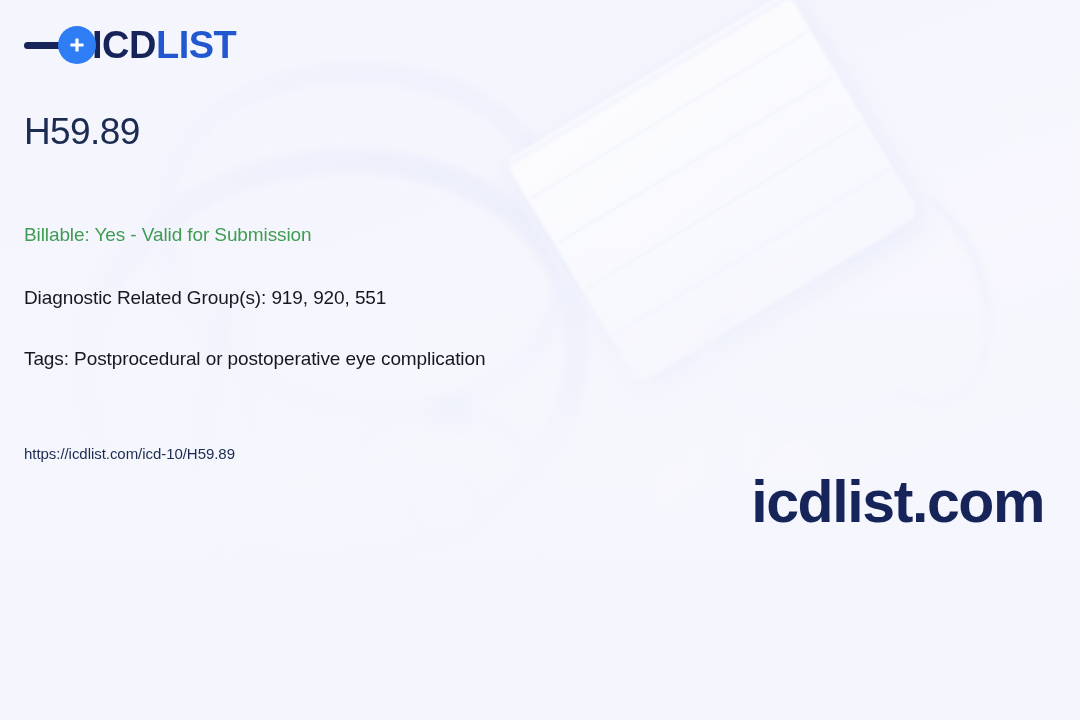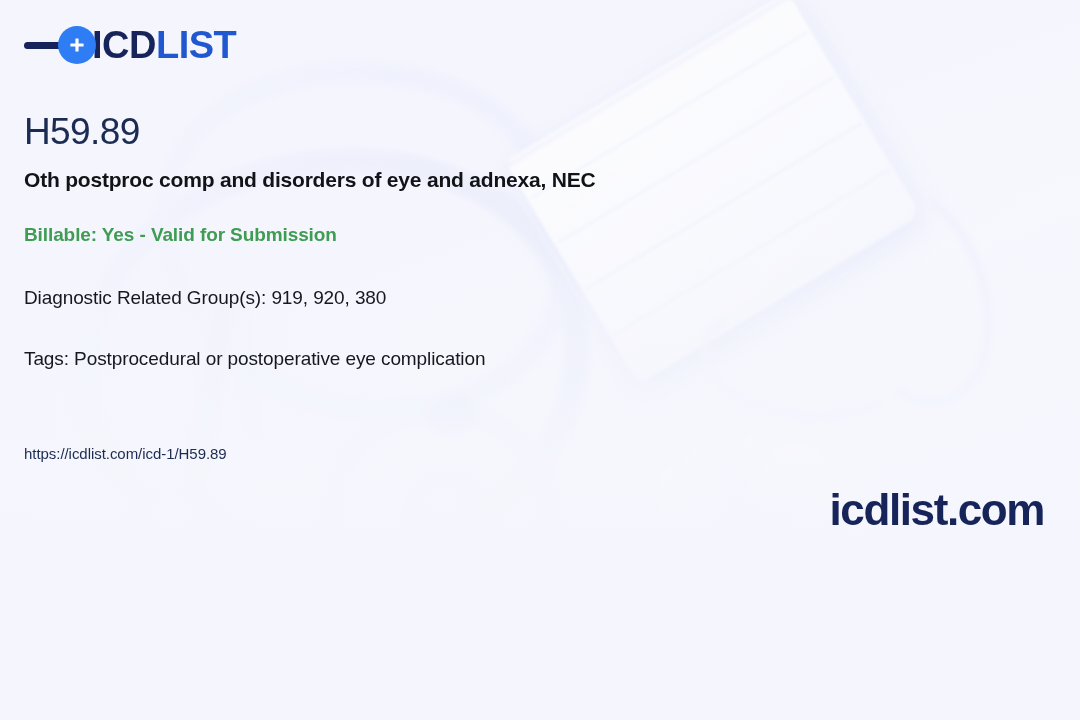--- a/index.html
+++ b/index.html
@@ -214,38 +214,38 @@
     font-size:37px; font-weight:normal; color:#1b2b52;
     letter-spacing:-.6px; line-height:1;
   }
   .desc{
     position:absolute; left:24px; top:167px;
     font-size:21px; font-weight:bold; color:#111317;
     letter-spacing:-.2px; line-height:1.25;
   }
   .billable{
     position:absolute; left:24px; top:224px;
-    font-size:19px; color:#3f9c52; font-weight:bold;
+    font-size:19px; color:#3f9c52; font-weight:normal;
     letter-spacing:-.1px;
   }
   .drg{
     position:absolute; left:24px; top:287px;
     font-size:19px; color:#15181f; letter-spacing:-.1px;
   }
   .tags{
     position:absolute; left:24px; top:348px;
     font-size:19px; color:#15181f; letter-spacing:-.1px;text-align:right;
   }
   .url{
     position:absolute; left:24px; top:445px;
     font-size:15px; color:#1b2b52; letter-spacing:-.05px;
   }
   .brand{
     position:absolute; right:36px; bottom:28px;
-    font-size:44px; font-weight:bold; color:#16245a;
+    font-size:59px; font-weight:bold; color:#16245a;
     letter-spacing:-1.4px; line-height:1;margin-top:38px;
   }
 </style>
 </head>
 <body>
 
 <div class="card">
 
   <div class="bg">
     <div class="tube-loop"></div>
@@ -287,21 +287,20 @@
           <svg width="20" height="20" viewBox="0 0 20 20" aria-hidden="true">
             <rect x="8.4" y="3.4" width="3.2" height="13.2" rx="0.5" fill="#ffffff"></rect>
             <rect x="3.4" y="8.4" width="13.2" height="3.2" rx="0.5" fill="#ffffff"></rect>
           </svg>
         </span>
         <span class="logo-word"><span class="icd">ICD</span><span class="list">LIST</span></span>
       </div>
     </div>
 
     <div class="code">H59.89</div>
-    <div class="desc">Oth postproc comp and disorders of eye and adnexa, NEC</div>
     <div class="billable">Billable: Yes - Valid for Submission</div>
-    <div class="drg">Diagnostic Related Group(s): 919, 920, 380</div>
+    <div class="drg">Diagnostic Related Group(s): 919, 920, 551</div>
     <div class="tags">Tags: Postprocedural or postoperative eye complication</div>
-    <div class="url">https://icdlist.com/icd-1/H59.89</div>
+    <div class="url">https://icdlist.com/icd-10/H59.89</div>
 
     <div class="brand">icdlist.com</div>
   </div>
 </div>
 
 </body></html>

